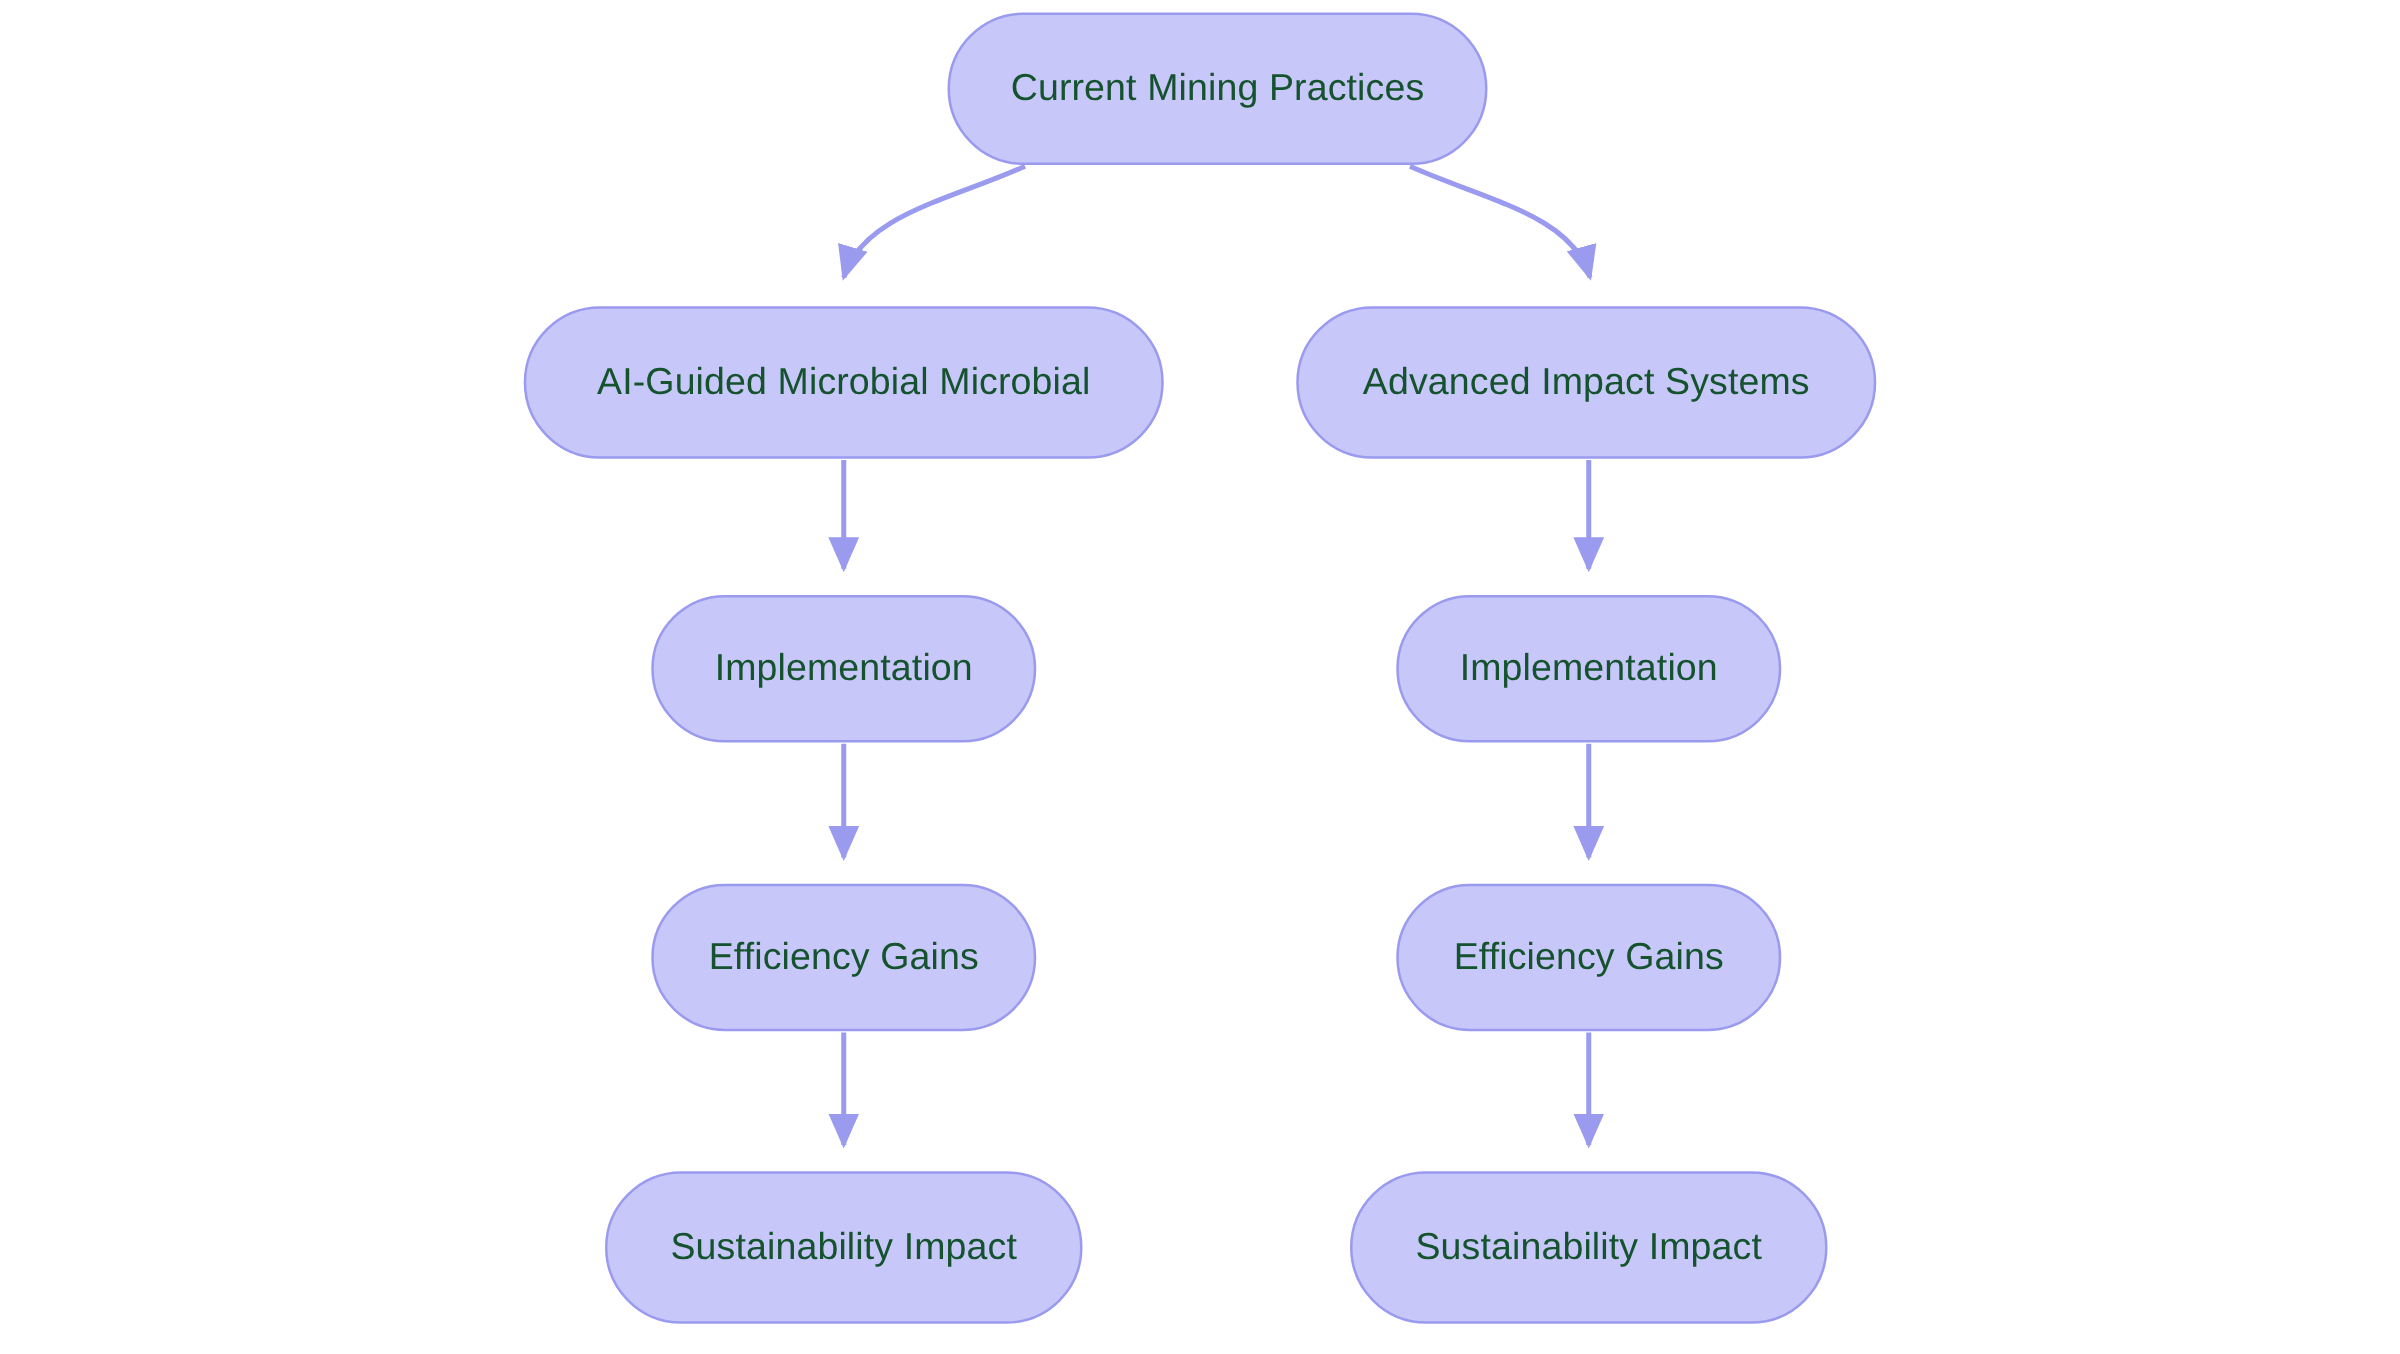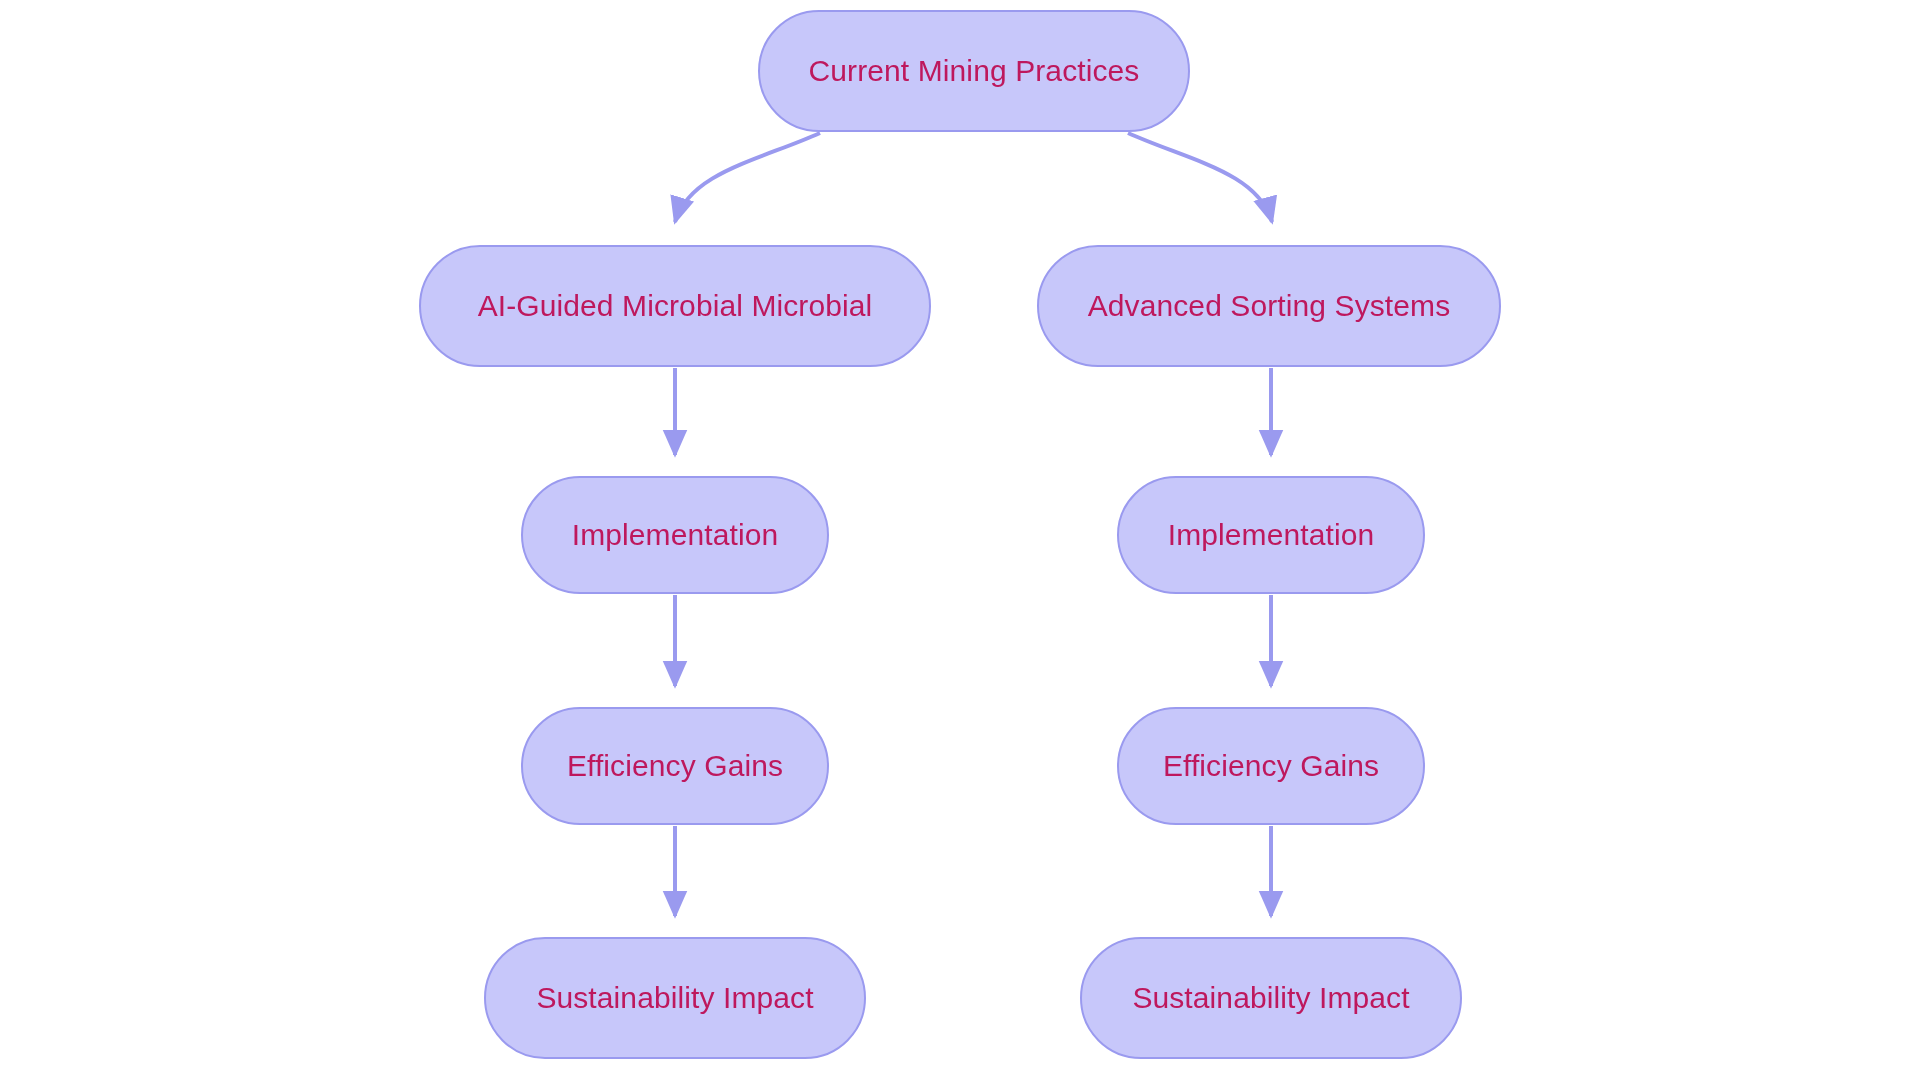--- a/index.html
+++ b/index.html
@@ -37,21 +37,21 @@
     background: #c7c7fa;
     border: 2px solid #9a9aef;
     border-radius: 999px;
     color: #2b2bd4;
     white-space: nowrap;
     letter-spacing: 0.1px;
   }
   .node-label {
     display: block;
     line-height: 1;
-    color: #be185d;
+    color: #14532d;
   }
   .n-root      { left: 758px; top: 10px;  width: 432px; height: 122px; font-size: 30px; }
   .n-l1        { left: 419px; top: 245px; width: 512px; height: 122px; font-size: 30px; }
   .n-r1        { left: 1037px; top: 245px; width: 464px; height: 122px; font-size: 30px; }
   .n-l2        { left: 521px; top: 476px; width: 308px; height: 118px; font-size: 30px; }
   .n-r2        { left: 1117px; top: 476px; width: 308px; height: 118px; font-size: 30px; }
   .n-l3        { left: 521px; top: 707px; width: 308px; height: 118px; font-size: 30px; }
   .n-r3        { left: 1117px; top: 707px; width: 308px; height: 118px; font-size: 30px; }
   .n-l4        { left: 484px; top: 937px; width: 382px; height: 122px; font-size: 30px; }
   .n-r4        { left: 1080px; top: 937px; width: 382px; height: 122px; font-size: 30px; }
@@ -83,21 +83,21 @@
 
   <div class="node n-root">
     <span class="node-label">Current Mining Practices</span>
   </div>
 
   <div class="node n-l1">
     <span class="node-label">AI-Guided Microbial Microbial</span>
   </div>
 
   <div class="node n-r1">
-    <span class="node-label">Advanced Sorting Systems</span>
+    <span class="node-label">Advanced Impact Systems</span>
   </div>
 
   <div class="node n-l2">
     <span class="node-label">Implementation</span>
   </div>
 
   <div class="node n-r2">
     <span class="node-label">Implementation</span>
   </div>
 

